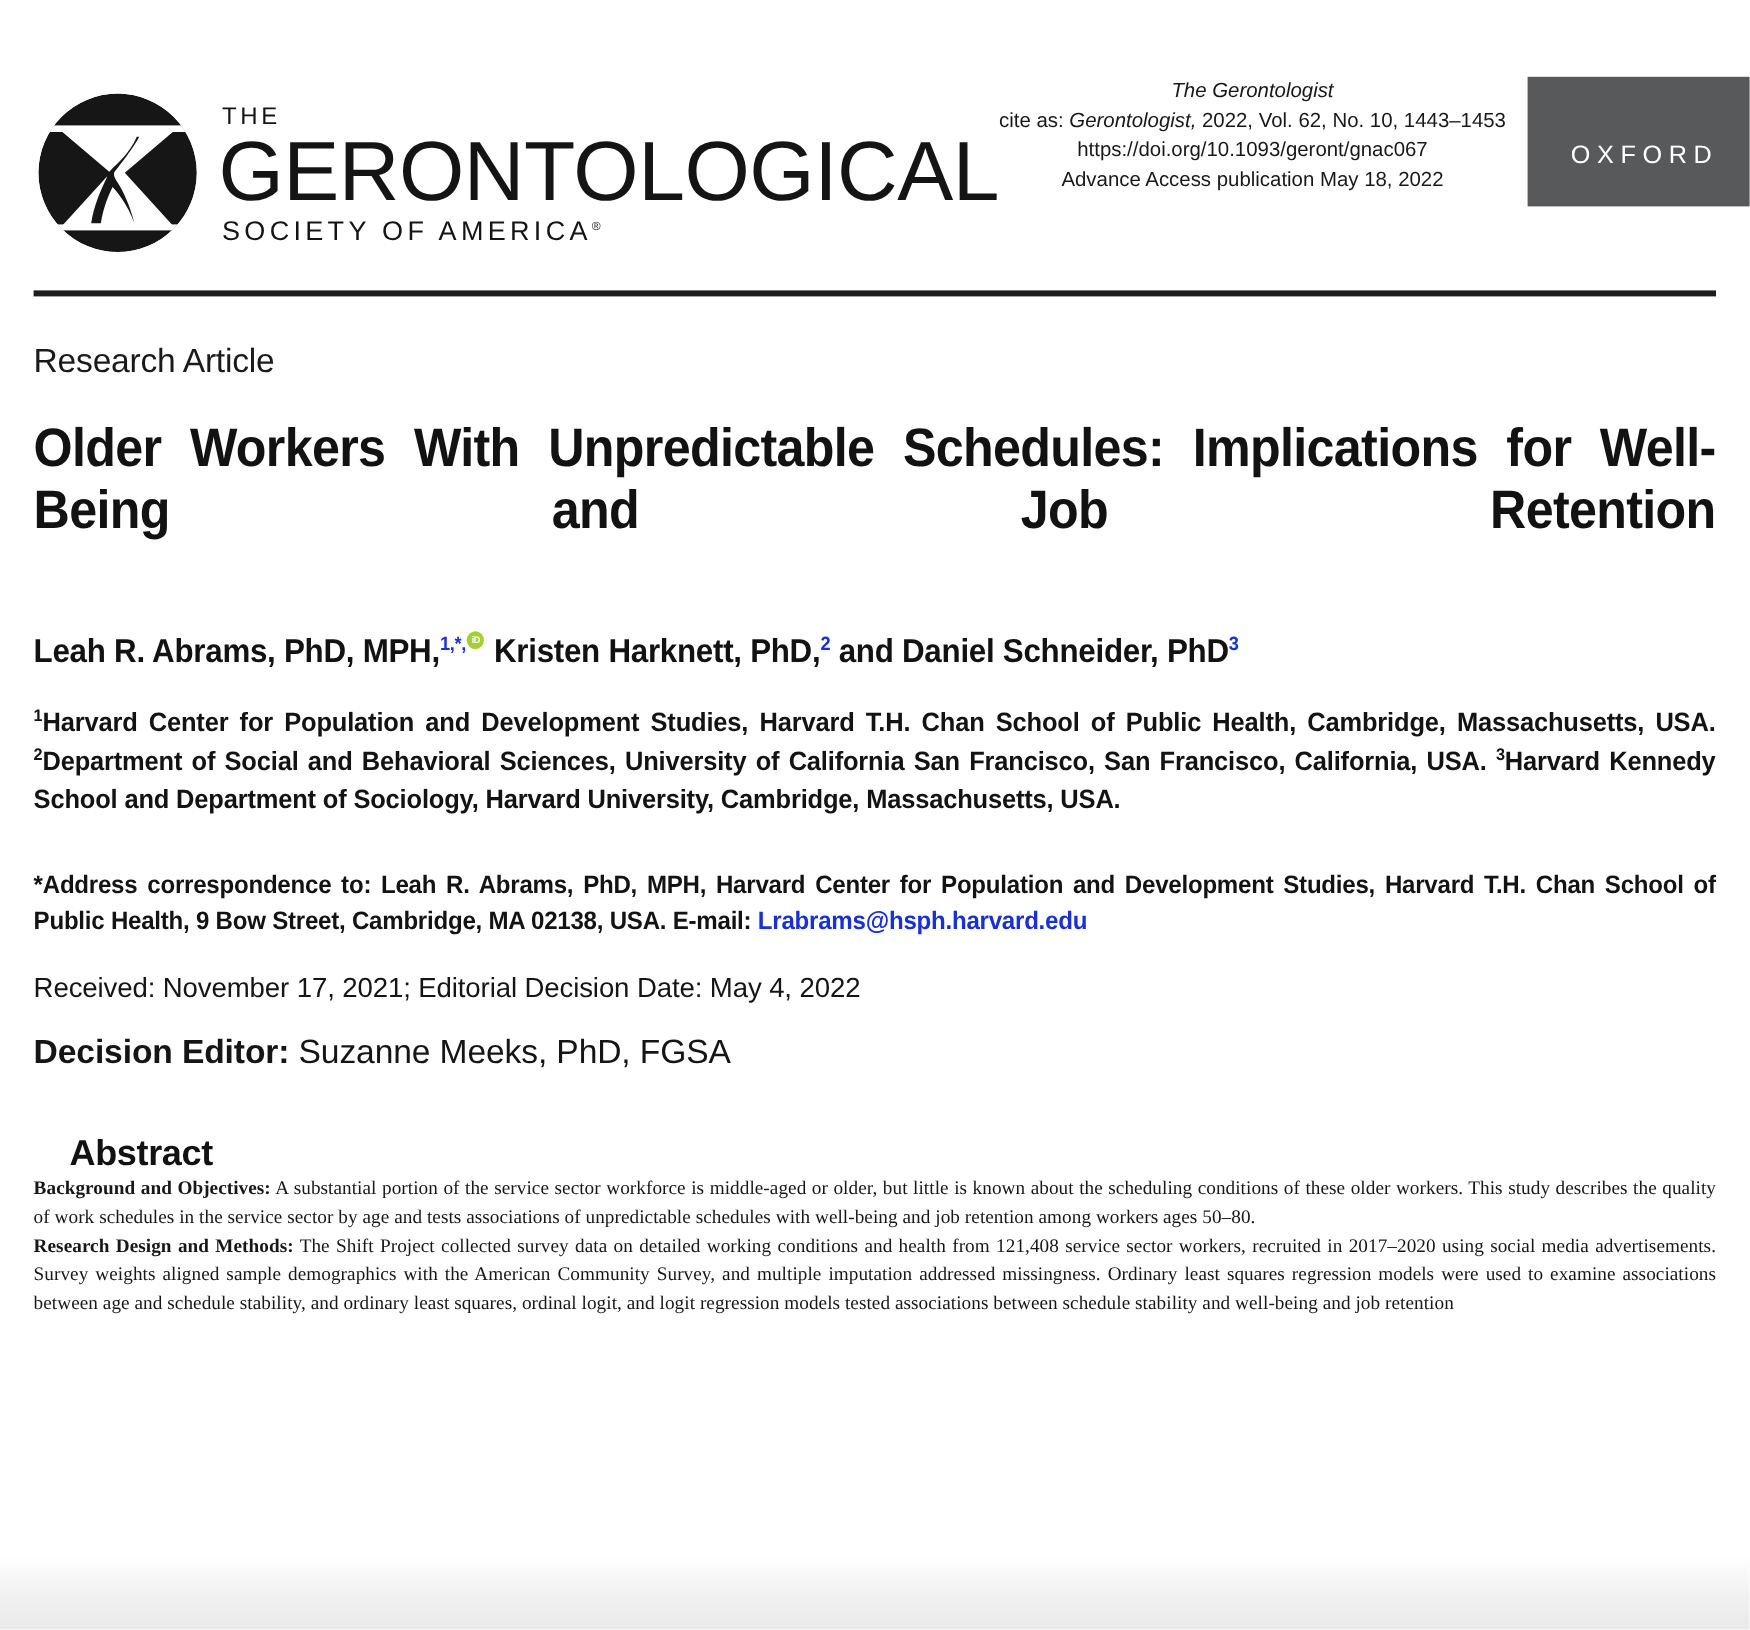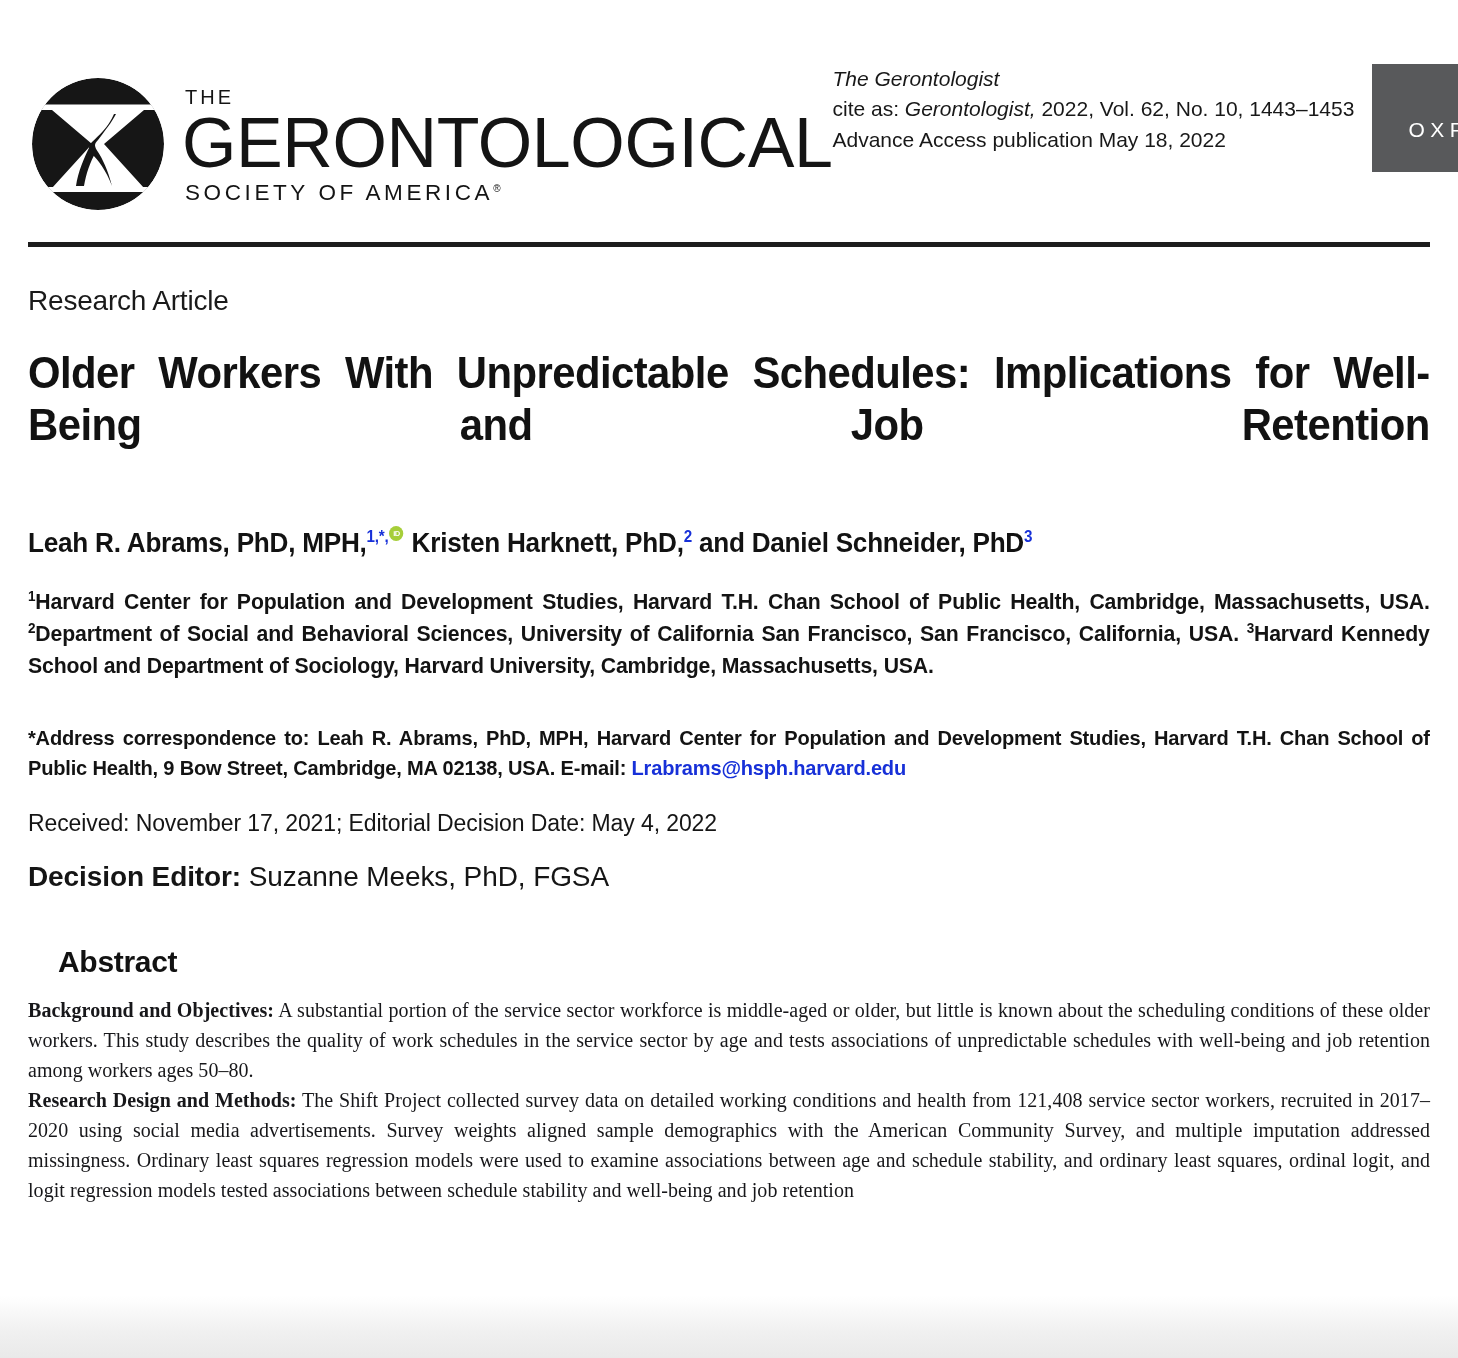--- a/index.html
+++ b/index.html
@@ -83,24 +83,24 @@
   }
 
   .logo-sub sup {
     font-size: 10px;
     vertical-align: super;
     letter-spacing: 0;
   }
 
   .cite-block {
     flex: 1 1 auto;
-    text-align: left;
+    text-align: center;
     padding-right: 18px;
     padding-top: 8px;
-    font-size: 21px;
+    font-size: 17px;
     line-height: 1.45;
     color: #181818;
     white-space: nowrap;
   }
 
   .cite-journal { font-style: italic; font-weight: 400; }
   .cite-italic  { font-style: italic; }
 
   .oxford-box {
     flex: 0 0 190px;
@@ -256,25 +256,24 @@
     font-size: 30px;
     font-weight: 700;
     color: #121212;
     margin-top: 52px;
     letter-spacing: -0.3px;
     margin-left: 30px;
   }
 
   .abstract-body {
     font-family: "Liberation Serif", serif;
-    font-size: 20px;
+    font-size: 16px;
     line-height: 1.50;
     color: #17171a;
     text-align: justify;
-    margin-top: 16px;
     letter-spacing: 0.05px;
   }
 
   .abstract-para { margin-top: 0; }
   .abstract-para + .abstract-para { margin-top: 0px; }
   .abstract-lead { font-weight: 700; }
 
   
   .page-fade {
     position: absolute;
@@ -320,20 +319,21 @@
       <div class="logo-words">
         <div class="logo-the">THE</div>
         <div class="logo-main">GERONTOLOGICAL</div>
         <div class="logo-sub"><span>SOCIETY OF AMERICA</span><sup>®</sup></div>
       </div>
     </div>
 
     <div class="cite-block">
       <div class="cite-journal">The Gerontologist</div>
       <div><span>cite as: </span><span class="cite-italic">Gerontologist,</span><span> 2022, Vol. 62, No. 10, 1443–1453</span></div>
+      <div>https://doi.org/10.1093/geront/gnac067</div>
       <div>Advance Access publication May 18, 2022</div>
     </div>
 
     <div class="oxford-box">
       <span class="oxford-text">OXFORD</span>
     </div>
   </div>
 
   <div class="rule"></div>
 

